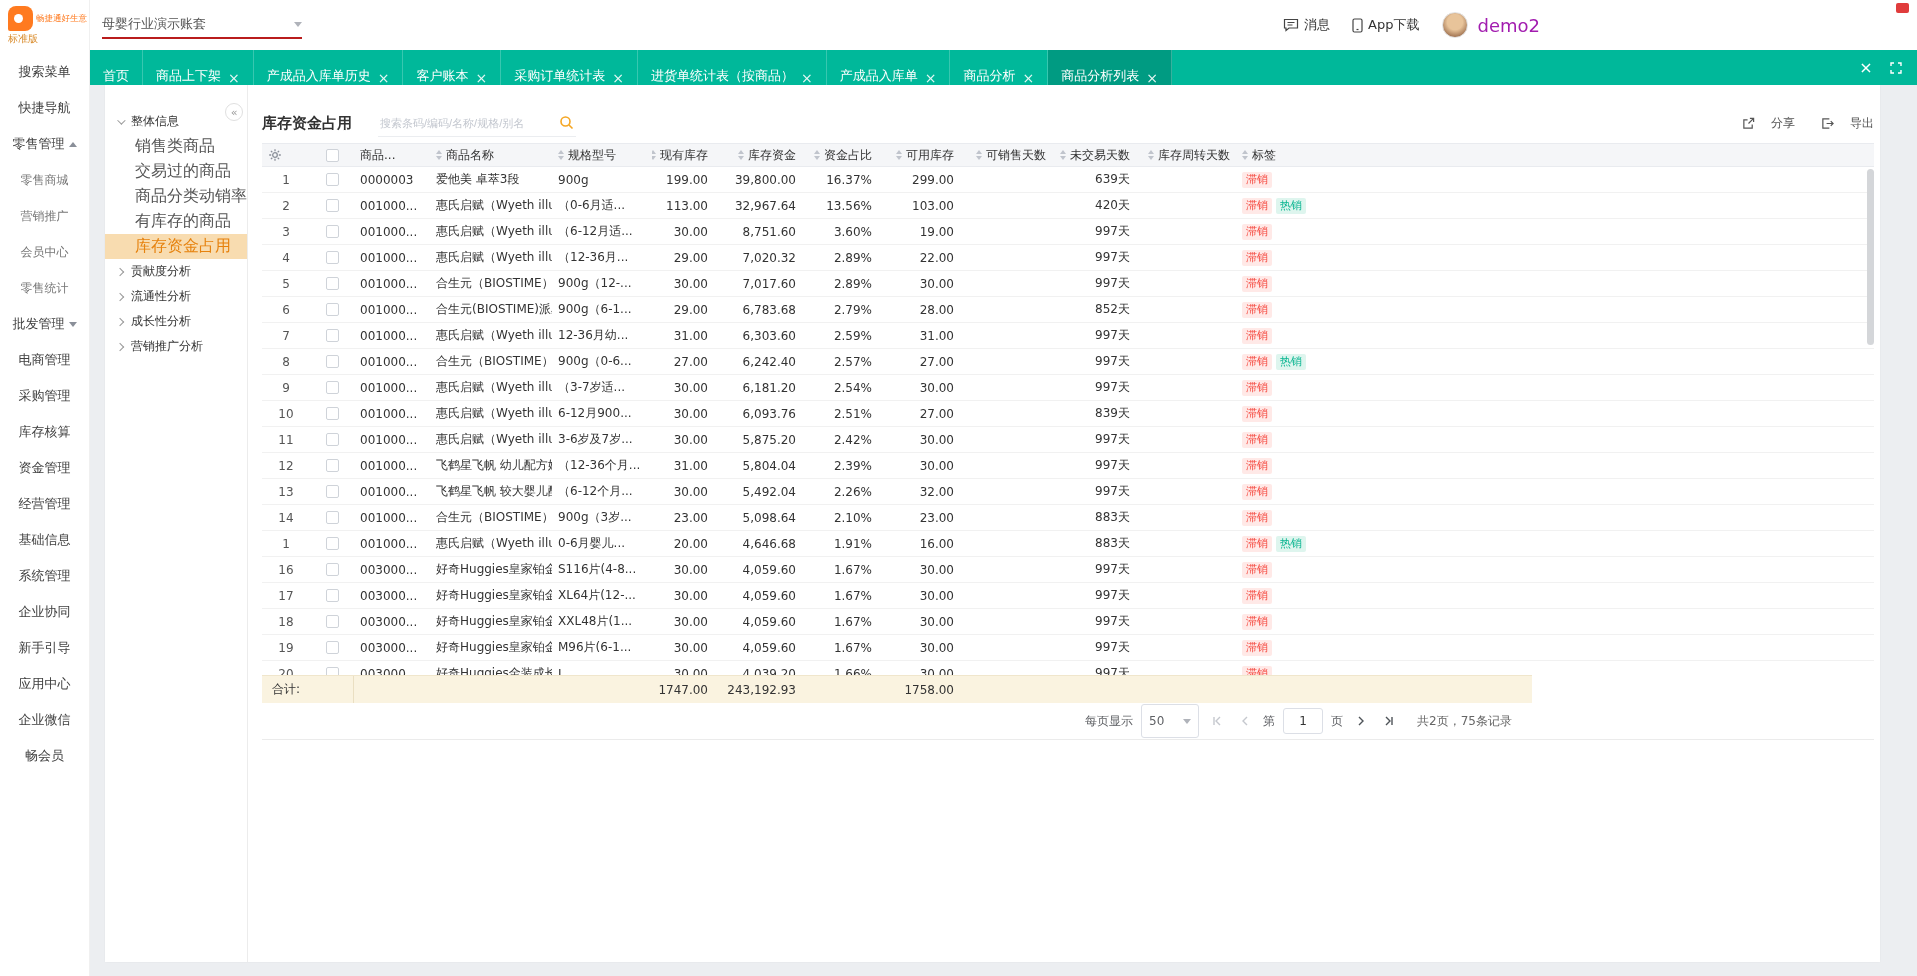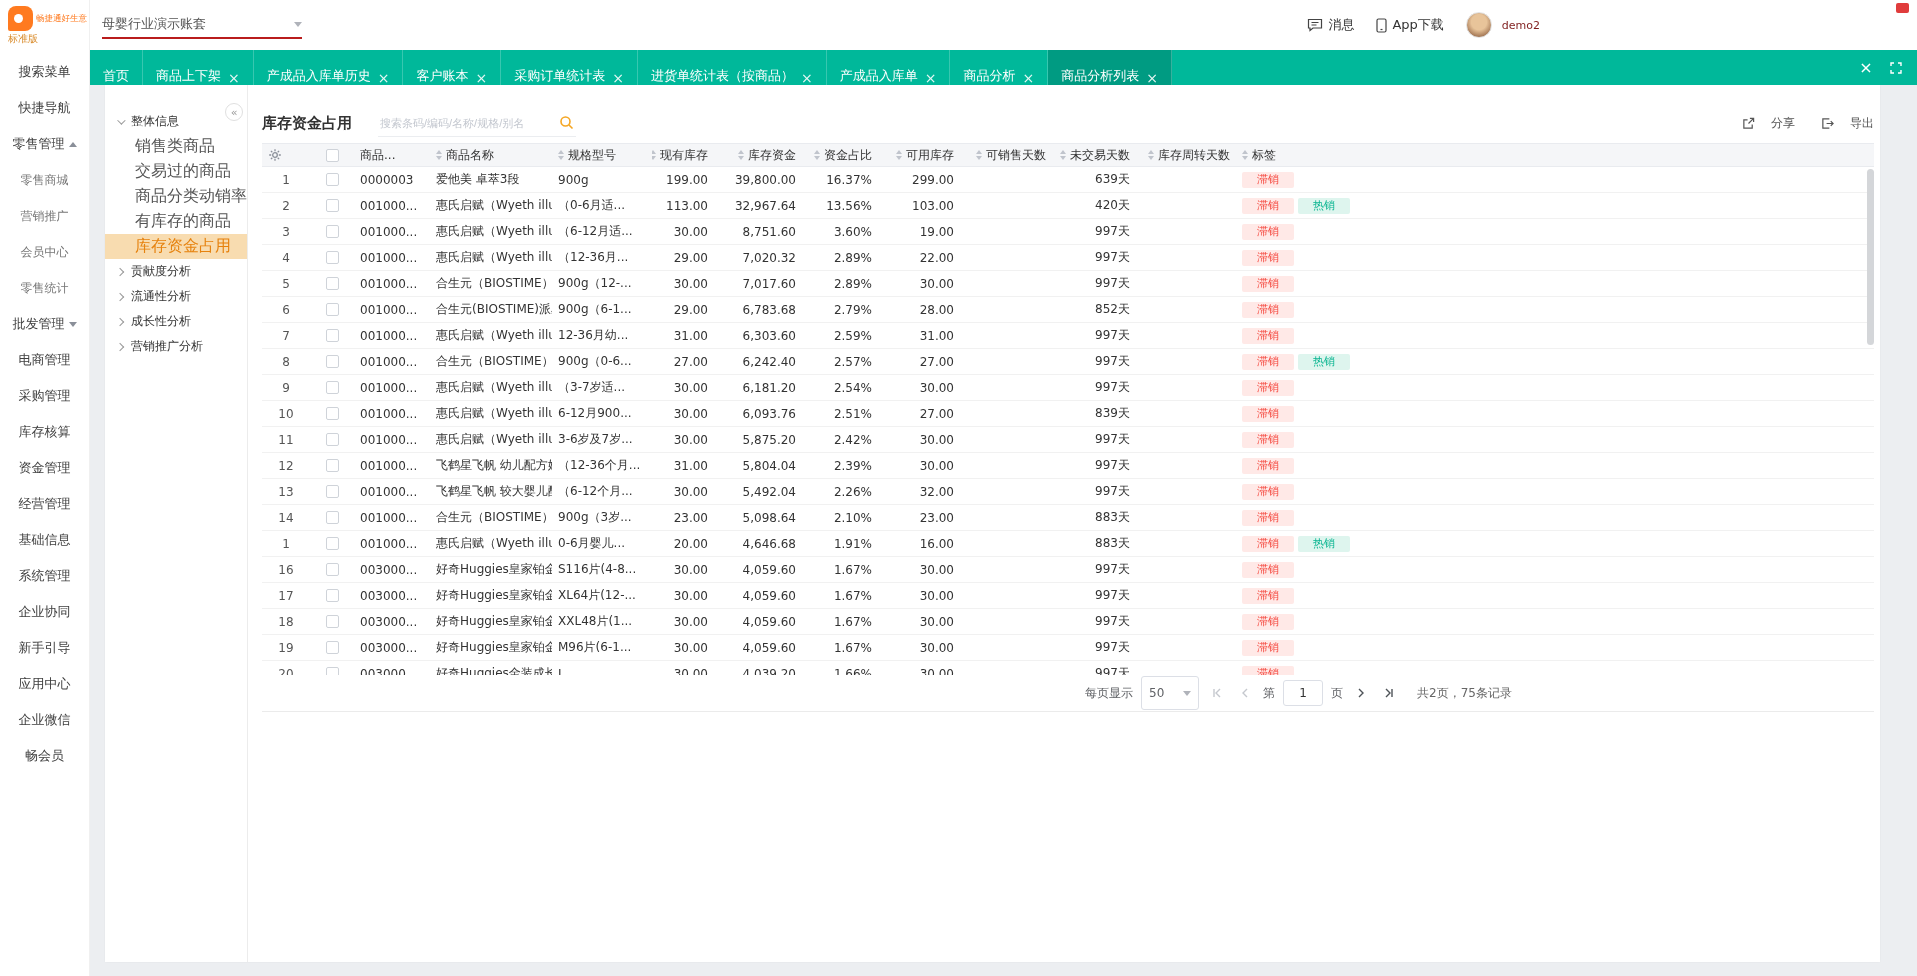--- a/index.html
+++ b/index.html
@@ -22,21 +22,21 @@
 .tri-down{border-top:5px solid #8a8f99}
 
 .right-col{flex:1;display:flex;flex-direction:column;min-width:0}
 .topbar{height:50px;background:#fff;display:flex;align-items:center;position:relative;flex-shrink:0}
 .account-select{display:flex;align-items:center;justify-content:space-between;width:200px;height:28px;margin-left:12px;border-bottom:2px solid #b91c1c;cursor:pointer}
 .account-text{font-size:13px;color:#555}
 .caret-down{width:0;height:0;border-left:4px solid transparent;border-right:4px solid transparent;border-top:5px solid #b0b3ba}
 .topbar-right{margin-left:auto;margin-right:377px;display:flex;align-items:center;gap:22px}
 .tb-item{display:flex;align-items:center;gap:5px;font-size:13px;color:#333;cursor:pointer}
 .avatar{width:26px;height:26px;border-radius:50%;background:radial-gradient(circle at 50% 38%,#e8c49a 0 40%,#8a5a3b 90%);border:1px solid #e2e2e2;cursor:pointer}
-.username{font-size:11px;color:#7f1d1d;cursor:pointer;margin-left:-12px}
+.username{font-size:18px;color:#a21caf;cursor:pointer;margin-left:-12px}
 .red-dot{position:absolute;top:3px;right:8px;width:13px;height:10px;background:#e03c3c;border-radius:2px}
 
 .tabbar{height:35px;background:var(--teal,#00b89a);display:flex;align-items:stretch;flex-shrink:0}
 .tab-list{display:flex;align-items:stretch}
 .tab{display:flex;align-items:flex-end;gap:7px;padding:0 13px;color:#fff;font-size:13px;border-right:1px solid rgba(255,255,255,.22);cursor:pointer;white-space:nowrap}
 .tab.active{background:var(--teal-dark,#009b82)}
 .tab-x{font-size:14px;line-height:1;opacity:.9;cursor:pointer}
 .tab-actions{margin-left:auto;display:flex;align-items:center;gap:12px;padding:0 12px;color:#fff}
 .tab-act{display:flex;align-items:center;justify-content:center;width:18px;height:18px;font-size:16px;cursor:pointer}
 
@@ -80,21 +80,21 @@
 .col-notrade{width:84px}
 .col-turnover{width:100px}
 .col-tags{width:120px}
 .col-fill{flex:1;min-width:0}
 .num{text-align:right}
 .cb{display:inline-block;width:13px;height:13px;border:1px solid #cfd3d9;border-radius:2px;background:#fff;cursor:pointer}
 .sort{display:inline-flex;flex-direction:column;margin-right:4px;gap:2px;flex-shrink:0}
 .sort i{display:block;width:0;height:0;border-left:3.5px solid transparent;border-right:3.5px solid transparent}
 .s-up{border-bottom:4px solid #c0c4cc}
 .s-dn{border-top:4px solid #c0c4cc}
-.tag{display:inline-block;padding:1px 15px;font-size:11px;line-height:14px;border-radius:2px}
+.tag{display:inline-block;padding:1px 4px;font-size:11px;line-height:14px;border-radius:2px}
 .tag + .tag{margin-left:4px}
 .tag-red{color:var(--tag-red,#f5483f);background:var(--tag-red-bg,#ffe9e7)}
 .tag-teal{color:var(--tag-teal,#06b48f);background:var(--tag-teal-bg,#def5ee)}
 .vscroll{position:absolute;top:26px;right:0;width:7px;height:176px;border-radius:4px;background:#d4d6d9;cursor:pointer}
 
 .total-bar{display:flex;align-items:center;width:1270px;height:28px;background:var(--total-bg,#faf3e0);border-top:1px solid #f0e6cc;font-size:12px;color:#333}
 .t-label{width:92px;height:100%;display:flex;align-items:center;padding-left:10px;border-right:1px solid #eadfc2}
 .t-gap{width:298px}
 .pager{width:1270px;height:36px;display:flex;align-items:center;justify-content:flex-end;gap:8px;font-size:12px;color:#606266;padding-right:20px}
 .pg-select{display:flex;align-items:center;justify-content:space-between;width:58px;height:26px;border:1px solid #dcdfe6;border-radius:3px;padding:16px 7px;cursor:pointer;background:#fff}
@@ -763,20 +763,28 @@
                   <div class="c col-saledays num"></div>
                   <div class="c col-notrade num">997天</div>
                   <div class="c col-turnover num"></div>
                   <div class="c col-tags"><span class="tag tag-red">滞销</span></div>
                   <div class="c col-fill"></div>
                 </div>
               </div>
             <div class="vscroll"></div>
           </div>
 
+          <div class="total-bar">
+            <div class="c t-label">合计:</div>
+            <div class="c t-gap"></div>
+            <div class="c col-stock num">1747.00</div>
+            <div class="c col-fund num">243,192.93</div>
+            <div class="c col-ratio num"></div>
+            <div class="c col-avail num">1758.00</div>
+          </div>
 
           <div class="pager">
             <span>每页显示</span>
             <div class="pg-select">
               <span>50</span>
               <span class="caret-down"></span>
             </div>
             <span class="pg-btn disabled">
               <svg width="12" height="12" viewBox="0 0 12 12" fill="none" stroke="currentColor" stroke-width="1.4">
                   <path d="M9 2L5 6l4 4M3 2v8"></path>

